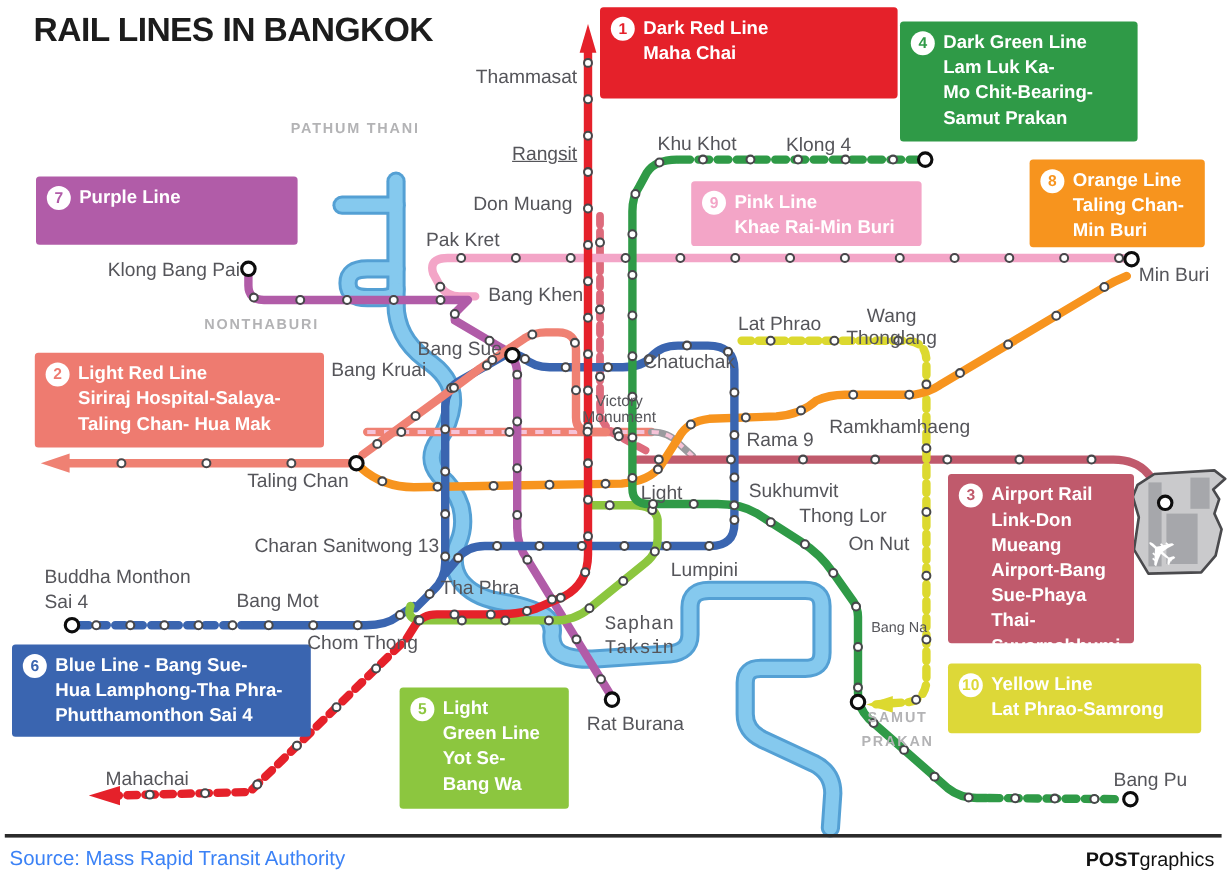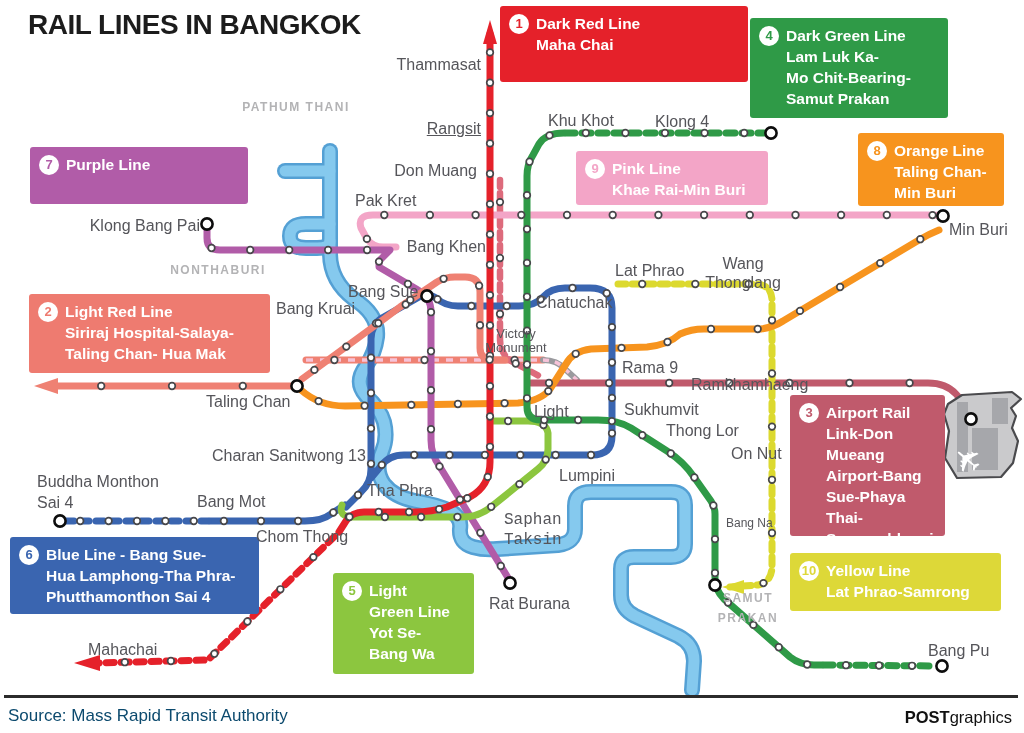--- a/index.html
+++ b/index.html
@@ -11,21 +11,21 @@
   .lbox{position:absolute;border-radius:3px;color:#fff;font-weight:bold;}
   .lbox .ltext{position:absolute;left:36px;top:7px;font-size:15.5px;line-height:21px;}
   .badge{position:absolute;left:9px;top:8px;width:20px;height:20px;border-radius:50%;
          background:#fff;text-align:center;font-size:13px;line-height:20px;font-weight:bold;}
   .slabel{position:absolute;color:#55555a;font-size:16px;line-height:17px;white-space:pre;}
   .prov{position:absolute;color:#b3b3b5;font-size:12px;line-height:20px;font-weight:600;
         letter-spacing:1.5px;white-space:pre;text-align:center;transform:translateX(-50%);}
   .anchor-r{transform:translateX(-100%);}
   .anchor-c{transform:translateX(-50%);text-align:center;}
   #footer-rule{position:absolute;left:4px;top:695px;width:1014px;height:3px;background:#2b2b2b;}
-  #source-text{position:absolute;left:8px;top:706px;font-size:17px;color:#0c4a6e;}
+  #source-text{position:absolute;left:8px;top:706px;font-size:17px;color:#3b82f6;}
   #brand{position:absolute;right:12px;top:708px;font-size:16.5px;color:#111;}
   #brand b{font-weight:800;}
 </style>
 </head>
 <body>
 
 <div id="stage">
   <svg id="map-svg" width="1024" height="733" viewBox="0 0 1024 733">
       <path d="M 330,151 L 330,253" fill="none" stroke="#54a0d4" stroke-width="16" stroke-linecap="round" stroke-linejoin="round"></path>
       <path d="M 285,171 L 330,171" fill="none" stroke="#54a0d4" stroke-width="16" stroke-linecap="round" stroke-linejoin="round"></path>
@@ -349,27 +349,27 @@
       <div class="slabel anchor-r" style="left: 486px; top: 238px;">Bang Khen</div>
       <div class="slabel" style="left: 348px; top: 283px;">Bang Sue</div>
       <div class="slabel" style="left: 276px; top: 300px;">Bang Kruai</div>
       <div class="slabel" style="left: 536px; top: 294px;">Chatuchak</div>
       <div class="slabel anchor-c" style="left: 516px; top: 327px; font-size: 13px; line-height: 14px;">Victory
 Monument</div>
       <div class="slabel" style="left: 615px; top: 262px;">Lat Phrao</div>
       <div class="slabel anchor-c" style="left: 743px; top: 239px; font-size: 16px; line-height: 19px; margin-top: 15px;">Wang
 Thonglang</div>
       <div class="slabel" style="left: 622px; top: 359px;">Rama 9</div>
-      <div class="slabel" style="left: 691px; top: 376px; text-align: right;">Ramkhamhaeng</div>
+      <div class="slabel" style="left: 691px; top: 348px; text-align: right;">Ramkhamhaeng</div>
       <div class="slabel" style="left: 949px; top: 221px;">Min Buri</div>
       <div class="slabel" style="left: 206px; top: 393px;">Taling Chan</div>
       <div class="slabel" style="left: 534px; top: 403px;">Light</div>
       <div class="slabel" style="left: 624px; top: 401px;">Sukhumvit</div>
       <div class="slabel" style="left: 666px; top: 422px;">Thong Lor</div>
-      <div class="slabel" style="left: 731px; top: 445px;">On Nut</div>
+      <div class="slabel" style="left: 707px; top: 445px;">On Nut</div>
       <div class="slabel" style="left: 212px; top: 447px;">Charan Sanitwong 13</div>
       <div class="slabel" style="left: 559px; top: 467px;">Lumpini</div>
       <div class="slabel" style="left: 37px; top: 471px; font-size: 16px; line-height: 21px;">Buddha Monthon
 Sai 4</div>
       <div class="slabel" style="left: 197px; top: 493px;">Bang Mot</div>
       <div class="slabel" style="left: 367px; top: 482px;">Tha Phra</div>
       <div class="slabel" style="left: 504px; top: 510px; font-size: 16px; line-height: 20px; font-family: Liberation Mono, monospace;">Saphan
 Taksin</div>
       <div class="slabel" style="left: 256px; top: 528px;">Chom Thong</div>
       <div class="slabel" style="left: 489px; top: 595px;">Rat Burana</div>

